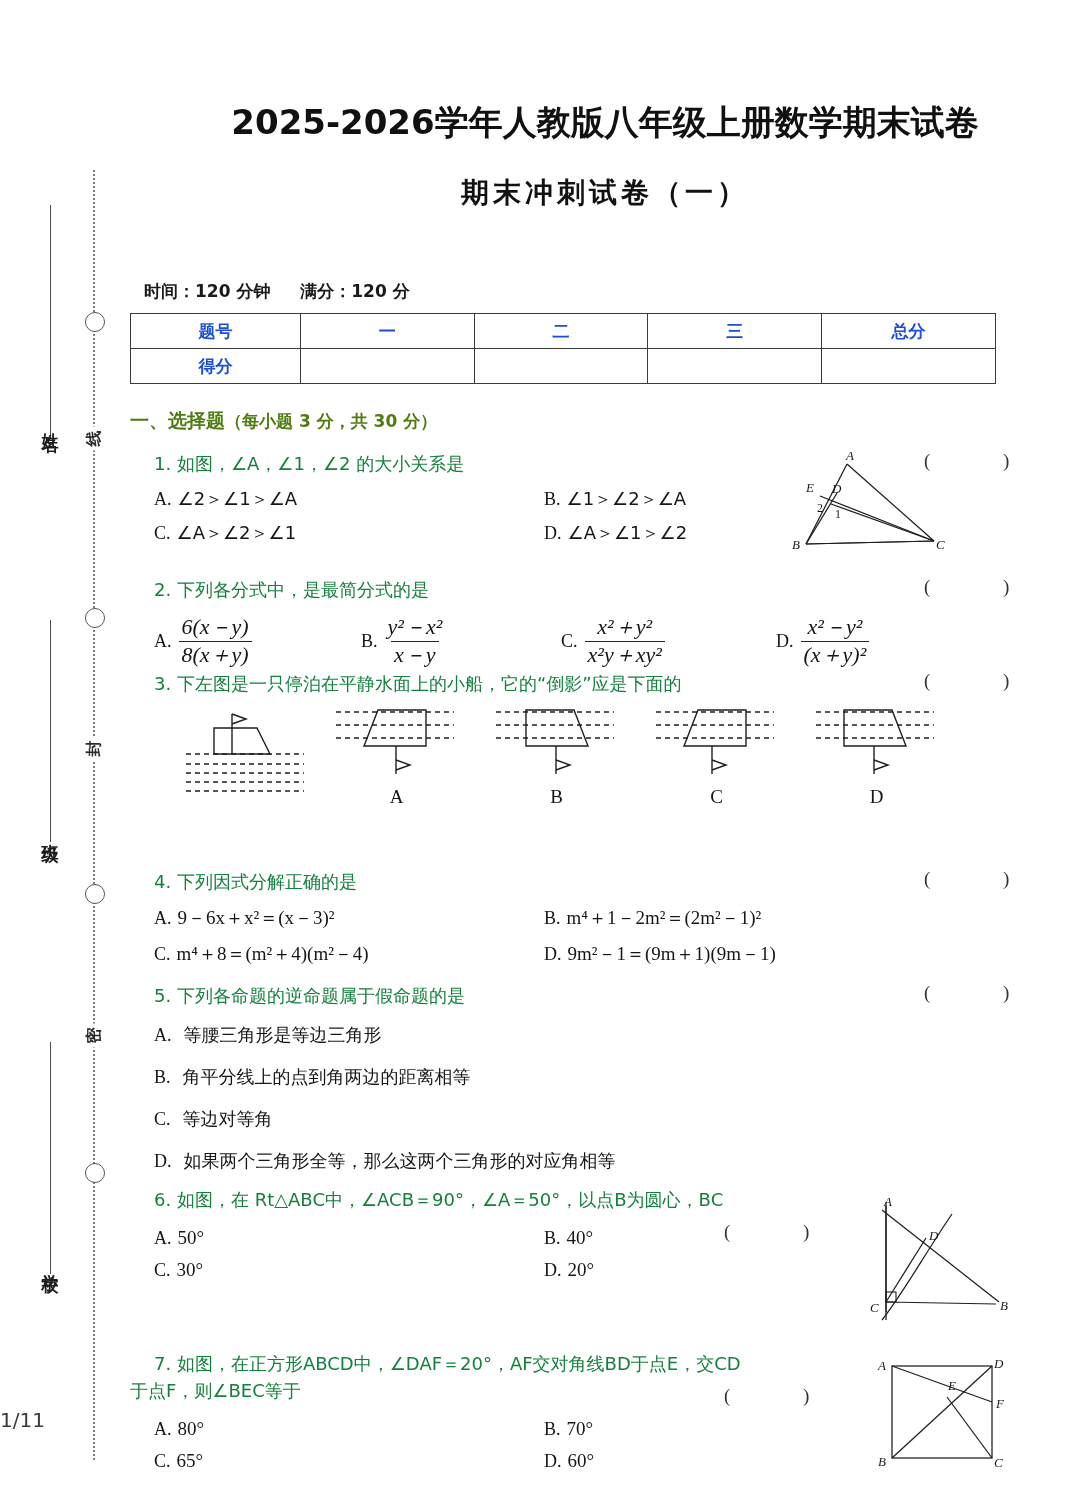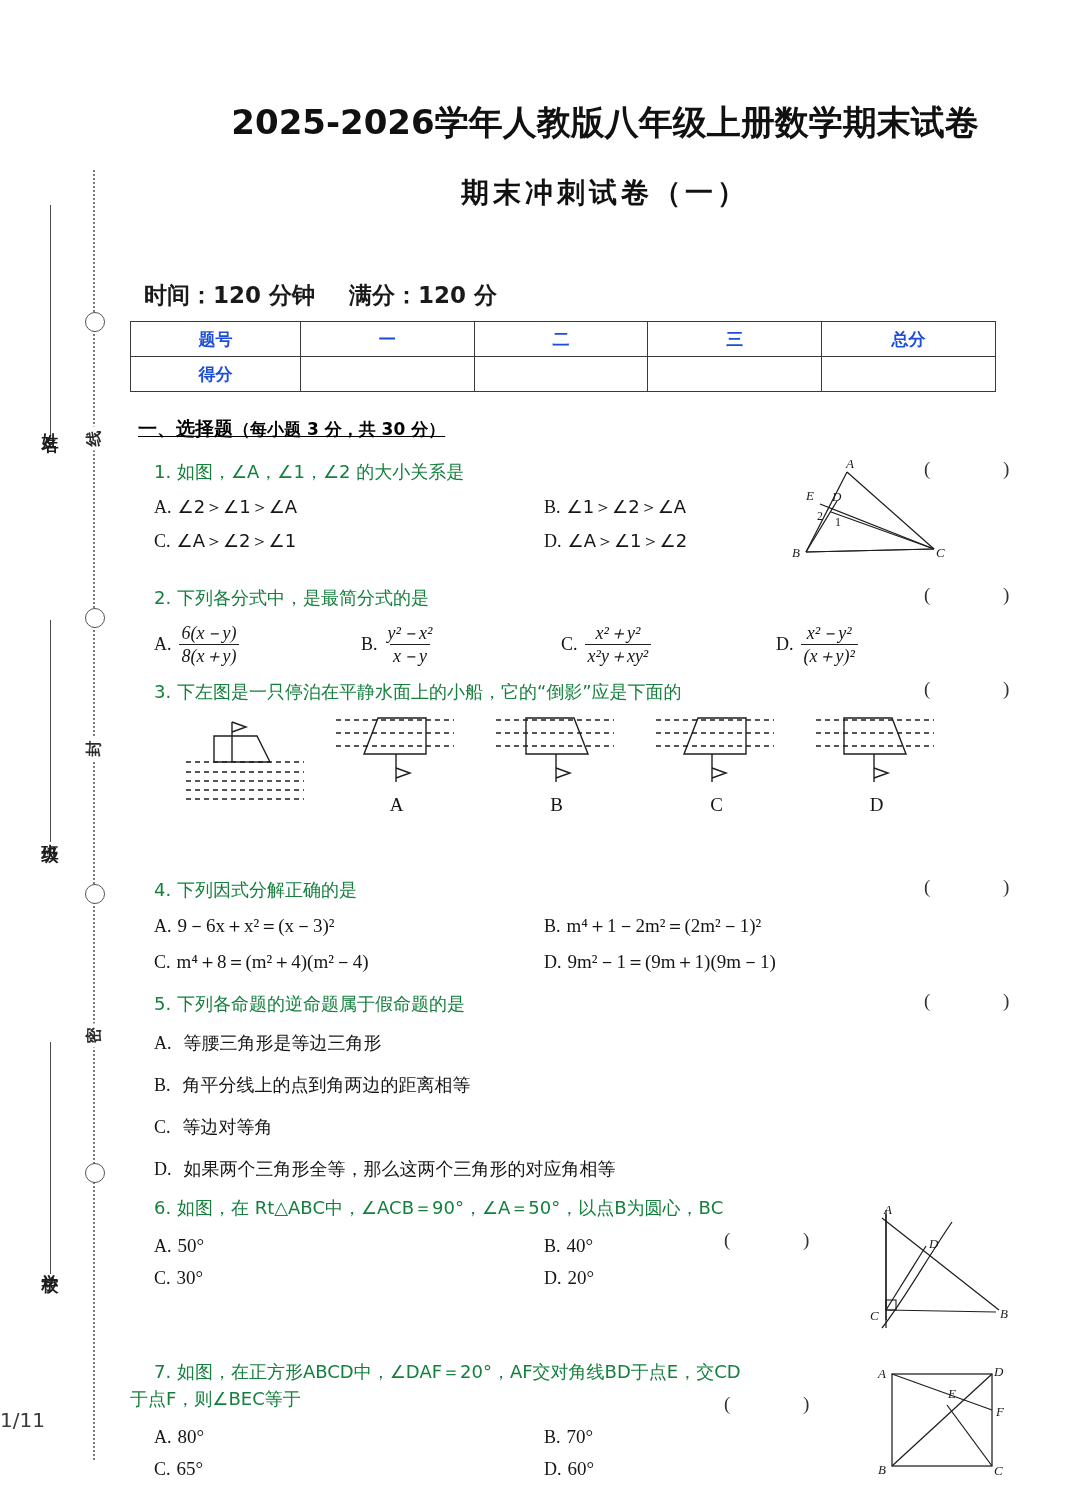--- a/index.html
+++ b/index.html
@@ -95,21 +95,21 @@
     font-weight: bold;
     font-family: "DejaVu Sans", sans-serif;
     letter-spacing: 4px;
     margin-top: 28px;
     color: #111;
   }
 
   .meta-line {
     margin-top: 68px;
     margin-left: 14px;
-    font-size: 23px;
+    font-size: 17px;
     font-family: "DejaVu Sans", sans-serif;
     font-weight: 600;
     color: #1a1a1a;
   }
   .meta-line .gap { display:inline-block; width: 18px; }
 
   table.score-table {
     margin-top: 10px;
     margin-left: 0px;
     border-collapse: collapse;
@@ -122,26 +122,25 @@
     font-size: 17px;
     font-family: "DejaVu Sans", sans-serif;
     font-weight: 600;
     color: #1d4ed8;
   }
   table.score-table td.head-cell { width: 170px; }
   table.score-table td.col-cell  { width: 174px; }
 
   .section-head {
     margin-top: 24px;
-    margin-left: 8px;
+    margin-left: 0px;
     font-size: 19px;
     font-family: "DejaVu Sans", sans-serif;
     font-weight: bold;
-    color: #000000;
-    text-decoration: underline;
+    color: #4d7c0f;
   }
   .section-head .section-note {
     font-weight: 600;
     font-size: 17px;
   }
 
   
   .q-block { position: relative; margin-left: 24px; margin-top: 14px; }
   .q-stem {
     font-size: 18px;
@@ -177,21 +176,21 @@
   .mathr { font-family: "Liberation Serif", serif; font-style: normal; font-size: 19px; }
 
   
   .frac {
     display: inline-flex;
     flex-direction: column;
     align-items: center;
     vertical-align: middle;
     font-family: "Liberation Serif", serif;
     font-style: italic;
-    font-size: 18px;
+    font-size: 22px;
     line-height: 1.12;
     margin: 0 1px;
   }
   .frac .num { padding: 0 3px 1px 3px; }
   .frac .den { padding: 1px 3px 0 3px; border-top: 1.3px solid #222; }
 
   
   .fig { position: absolute; }
 
   

